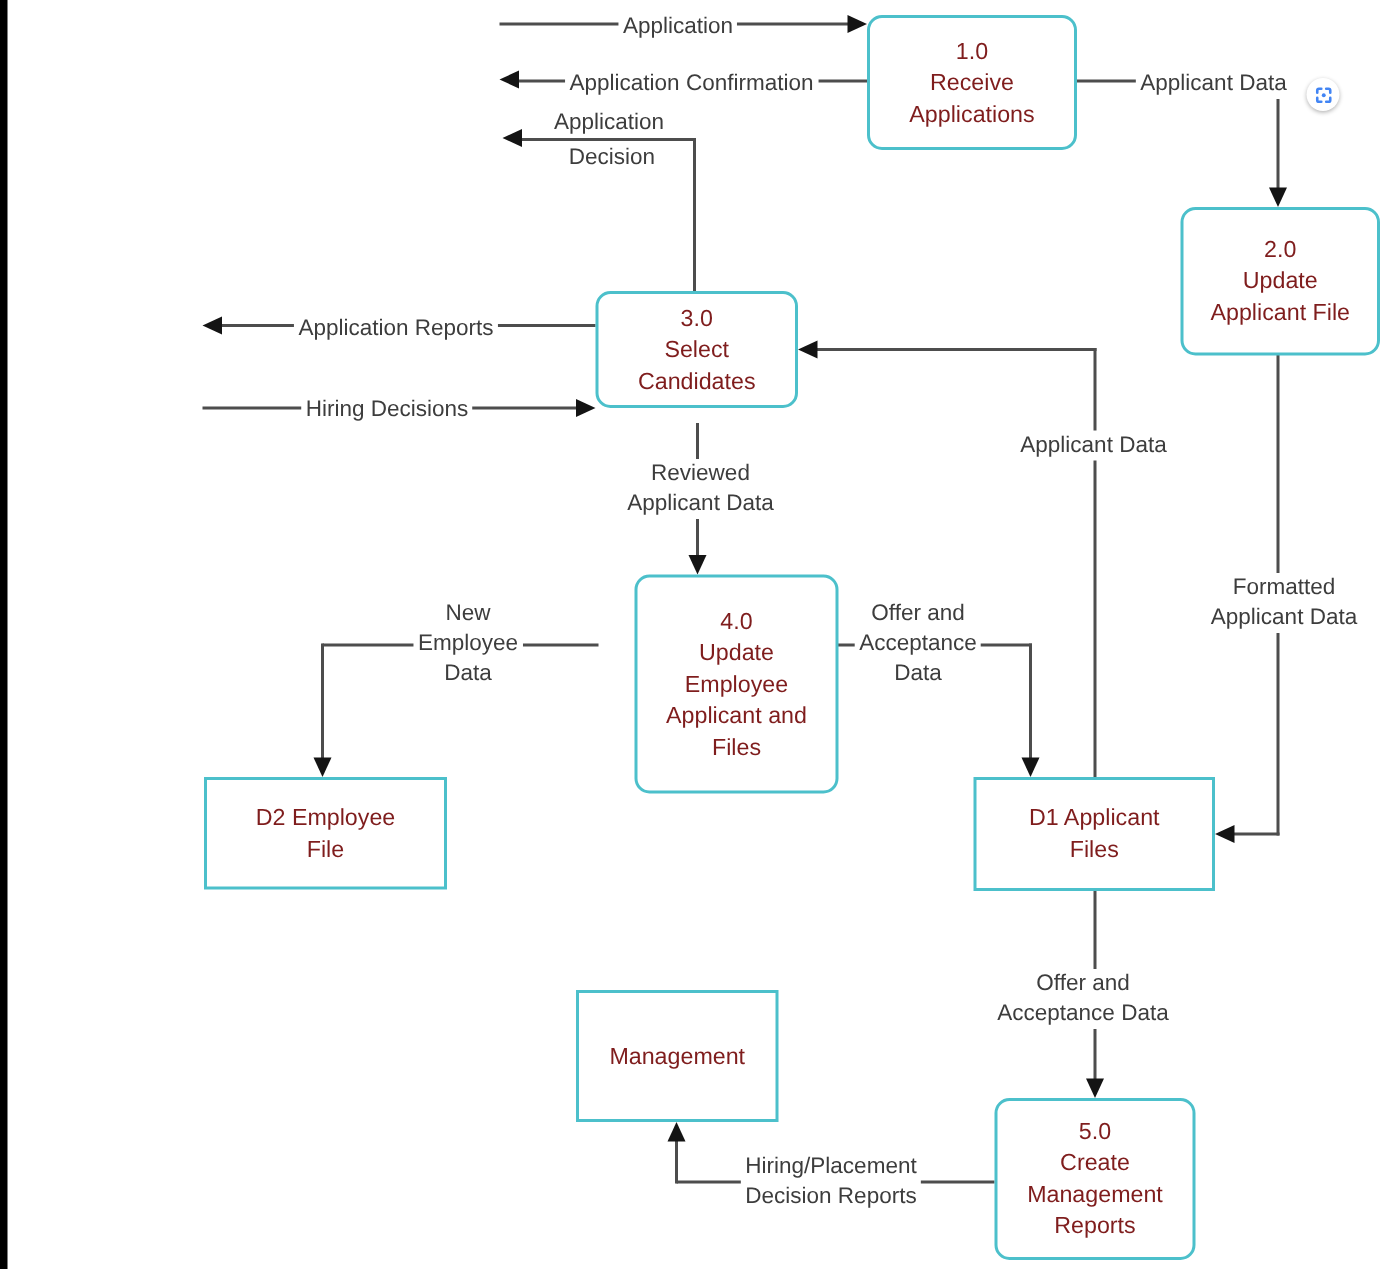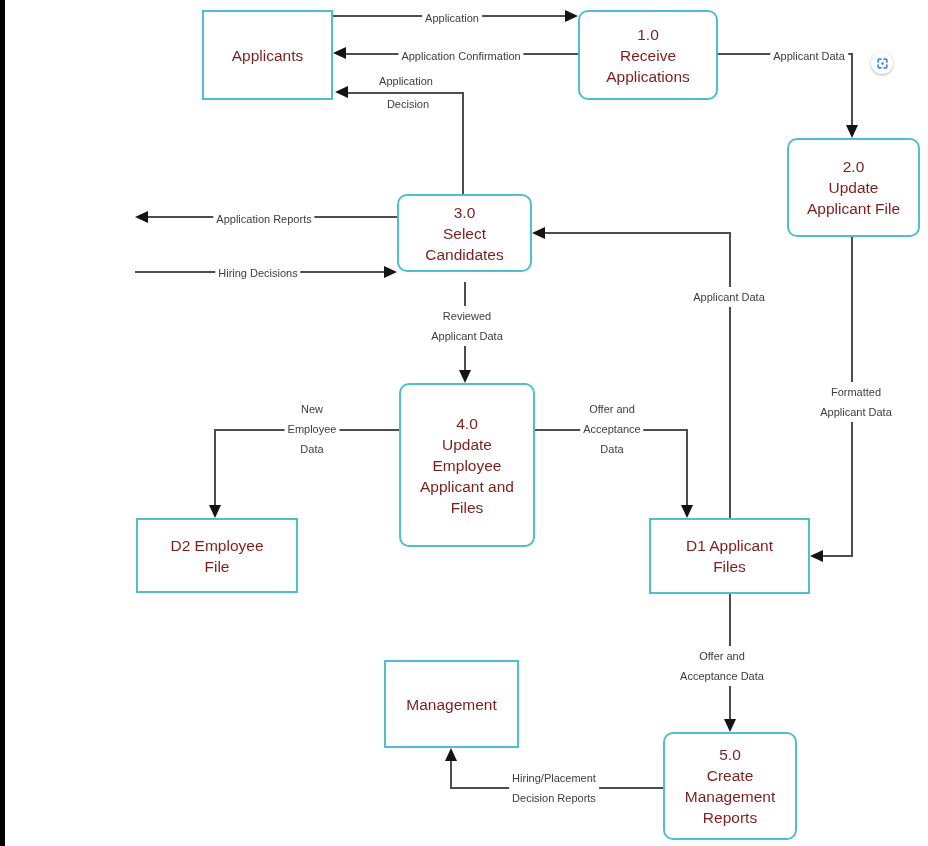--- a/index.html
+++ b/index.html
@@ -17,61 +17,58 @@
   .node span{display:block;white-space:nowrap;}
   .ln{position:absolute;background:#4d4d4d;z-index:1;}
   .h{height:2px;} .v{width:2px;}
   .arr{position:absolute;width:0;height:0;z-index:2;}
   .arr.right{border-top:6px solid transparent;border-bottom:6px solid transparent;border-left:13px solid #141414;}
   .arr.left {border-top:6px solid transparent;border-bottom:6px solid transparent;border-right:13px solid #141414;}
   .arr.down {border-left:6px solid transparent;border-right:6px solid transparent;border-top:13px solid #141414;}
   .arr.up   {border-left:6px solid transparent;border-right:6px solid transparent;border-bottom:13px solid #141414;}
   .flow-label{
     position:absolute;transform:translateX(-50%);background:#fff;padding:0 3px;
-    text-align:center;font-size:11px;line-height:20px;color:#3d3d3d;z-index:4;white-space:nowrap;
+    text-align:center;font-size:15px;line-height:20px;color:#3d3d3d;z-index:4;white-space:nowrap;
   }
   .flow-label span{display:block;}
   .flow-label.nobg{background:transparent;padding:0;}
   .capture-btn{
     position:absolute;left:871px;top:52px;width:22px;height:22px;border-radius:50%;
     background:#fff;box-shadow:0 1px 3px rgba(0,0,0,.3);display:flex;align-items:center;
     justify-content:center;z-index:5;cursor:pointer;
   }
 </style>
 </head>
 <body>
 
 <div id="canvas">
 
   <div class="left-strip"></div>
 
-  <div class="node external" style="left:202px;top:10px;width:131px;height:90px">
-    <span>Applicants</span>
-  </div>
 
   <div class="node process" style="left:578px;top:10px;width:140px;height:90px">
     <span>1.0</span>
     <span>Receive</span>
     <span>Applications</span>
   </div>
 
   <div class="node process" style="left:787px;top:138px;width:133px;height:99px">
     <span>2.0</span>
     <span>Update</span>
     <span>Applicant File</span>
   </div>
 
 
   <div class="node process" style="left:397px;top:194px;width:135px;height:78px">
     <span>3.0</span>
     <span>Select</span>
     <span>Candidates</span>
   </div>
 
-  <div class="node process" style="left:399px;top:383px;width:136px;height:164px">
+  <div class="node process" style="left:423px;top:383px;width:136px;height:146px">
     <span>4.0</span>
     <span>Update</span>
     <span>Employee</span>
     <span>Applicant and</span>
     <span>Files</span>
   </div>
 
   <div class="node datastore" style="left:136px;top:518px;width:162px;height:75px">
     <span>D2 Employee</span>
     <span>File</span>

